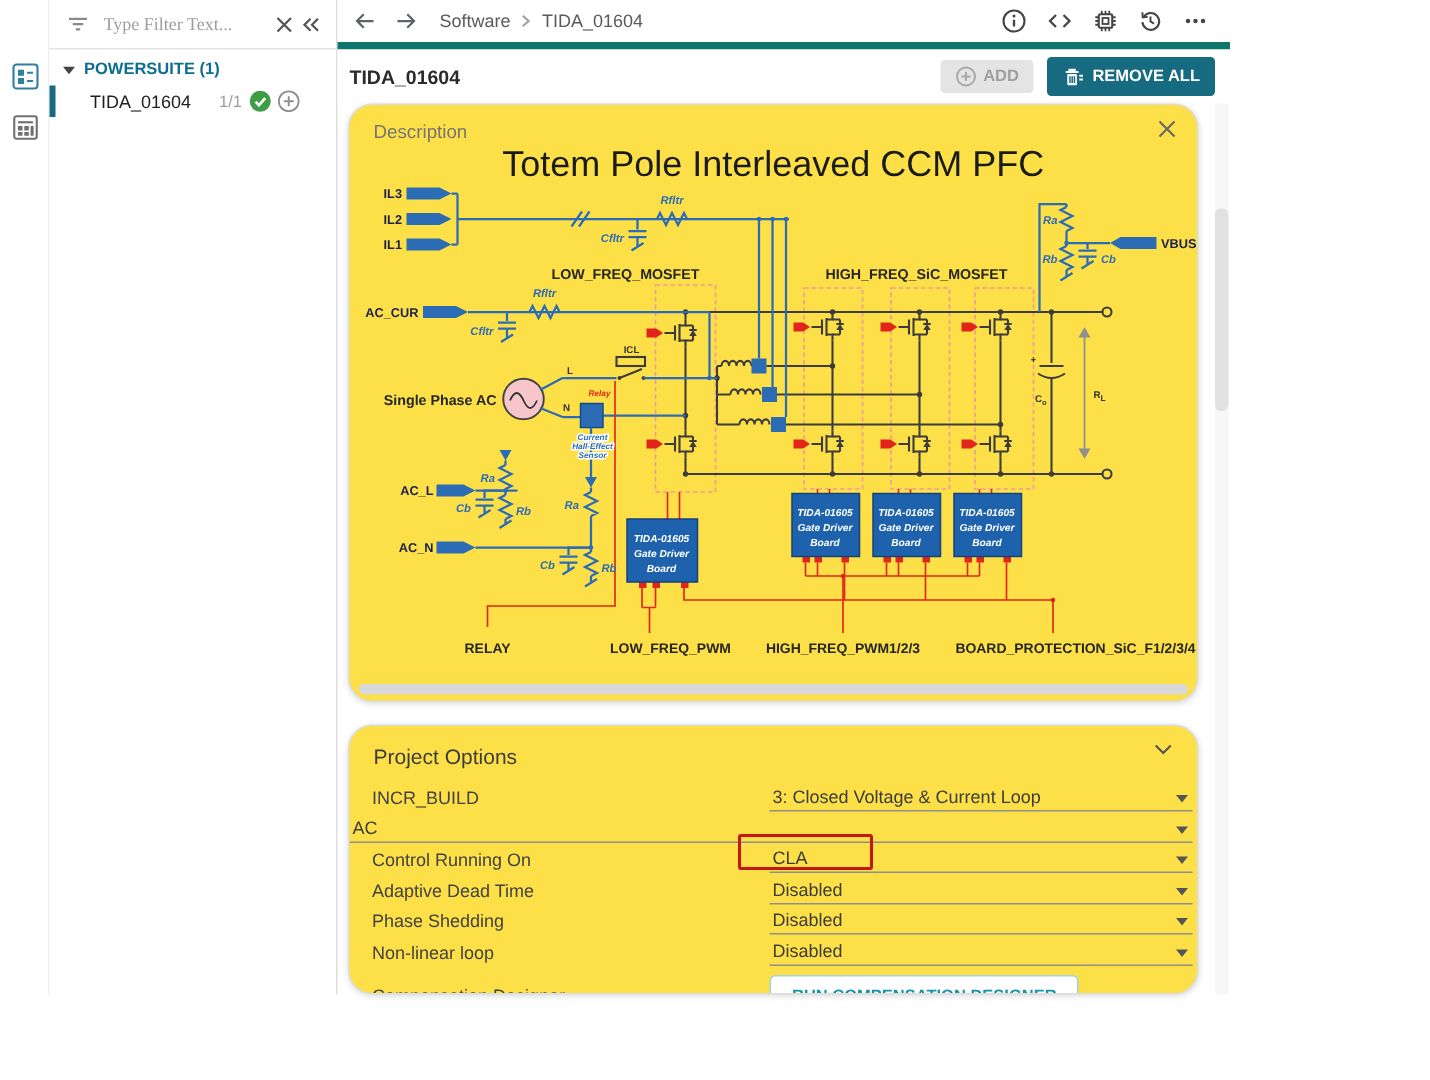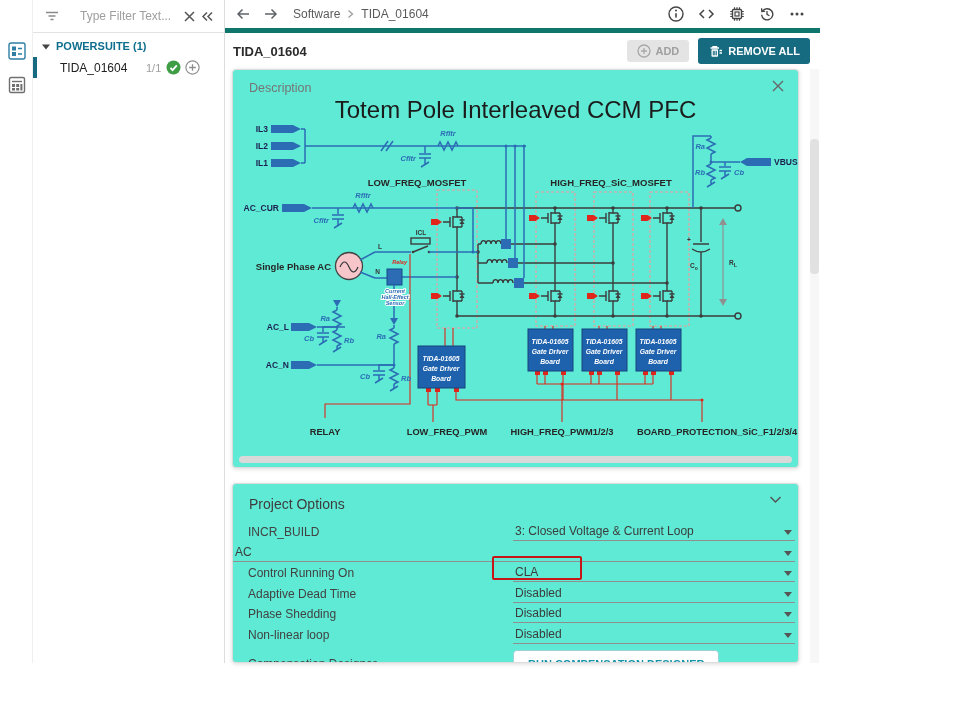--- a/index.html
+++ b/index.html
@@ -6,21 +6,21 @@
   html,body { width:953px; height:720px; background:#fff; font-family:"Liberation Sans",sans-serif; overflow:hidden; }
   .abs { position:absolute; }
 
   
   .rail { left:0; top:0; width:33px; height:663px; border-right:1px solid #efefef; background:#fff; }
   .rail-icon { position:absolute; left:8px; width:18px; height:18px; cursor:pointer; }
 
   
   .fpanel { left:33px; top:0; width:192px; height:663px; border-right:1px solid #ddd; background:#fff; }
   .fbar { position:absolute; left:0; top:0; width:100%; height:33px; border-bottom:1px solid #e3e3e3; display:flex; align-items:center; padding:0 8px 0 10px; }
-  .filter-input { flex:1; border:none; outline:none; font-size:12px; color:#555; min-width:0; margin-left:19px; font-family:Liberation Sans, sans-serif; }
+  .filter-input { flex:1; border:none; outline:none; font-size:12px; color:#555; min-width:0; margin-left:8px; font-family:Liberation Serif, serif; }
   .filter-input::placeholder { color:#9e9e9e; }
   .ficon { flex:none; cursor:pointer; display:flex; align-items:center; justify-content:center; width:18px; height:18px; }
   .tree { position:absolute; left:0; top:36px; width:100%; }
   .tree-group { display:flex; align-items:center; height:20px; padding-left:8px; cursor:pointer; }
   .tree-group-label { font-size:11px; font-weight:bold; color:#0e6e8e; margin-left:5px; }
   .tree-item { position:relative; display:flex; align-items:center; height:23px; cursor:pointer; }
   .sel-bar { position:absolute; left:0; top:1px; width:4px; height:21px; background:#176b80; }
   .tree-item-label { font-size:12px; color:#212121; margin-left:27px; }
   .tree-count { font-size:11px; color:#9e9e9e; position:absolute; left:113px; }
   .tree-check { position:absolute; left:133px; top:4px; }
@@ -35,21 +35,21 @@
   .hicons { margin-left:auto; display:flex; align-items:center; gap:12px; margin-right:14px; }
   .hicon { cursor:pointer; display:flex; }
 
   
   .toolbar { left:225px; top:33px; width:595px; height:36px; display:flex; align-items:center; background:#fff; }
   .tb-title { font-size:13px; font-weight:600; color:#2b2b2b; margin-left:8px; }
   .btn-add { margin-left:auto; height:22px; background:#e4e4e4; color:#9f9f9f; font-size:11px; font-weight:bold; border:none; border-radius:3px; display:flex; align-items:center; gap:4px; padding:0 10px; }
   .btn-remove { margin:0 10px 0 9px; height:26px; background:#176b80; color:#fff; font-size:11px; font-weight:bold; border:none; border-radius:3px; display:flex; align-items:center; gap:5px; padding:0 10px; cursor:pointer; }
 
   
-  .card { background:#5eead4; border:1px solid #dcdcdc; border-radius:4px; box-shadow:0 1px 4px rgba(0,0,0,.15); }
+  .card { background:#fde047; border:1px solid #dcdcdc; border-radius:16px; box-shadow:0 1px 4px rgba(0,0,0,.15); }
   .desc-card { left:232px; top:69px; width:567px; height:399px; }
   .desc-title { position:absolute; left:16px; top:11px; font-size:12.5px; color:#757575; }
   .desc-close { position:absolute; right:13px; top:9px; cursor:pointer; }
   .diag-title { position:absolute; left:0; top:26px; width:100%; text-align:center; font-size:24px; color:#1b1b1b; }
   .diag-svg { position:absolute; left:2px; top:52px; }
   .hscroll { position:absolute; left:6px; right:6px; bottom:4px; height:7px; background:#d9d9d9; border-radius:4px; cursor:pointer; }
 
   
   .vtrack { left:810px; top:69px; width:9px; height:594px; background:#f7f7f7; }
   .vthumb { position:absolute; left:0; top:70px; width:9px; height:135px; background:#e1e1e1; border-radius:4px; cursor:pointer; }

